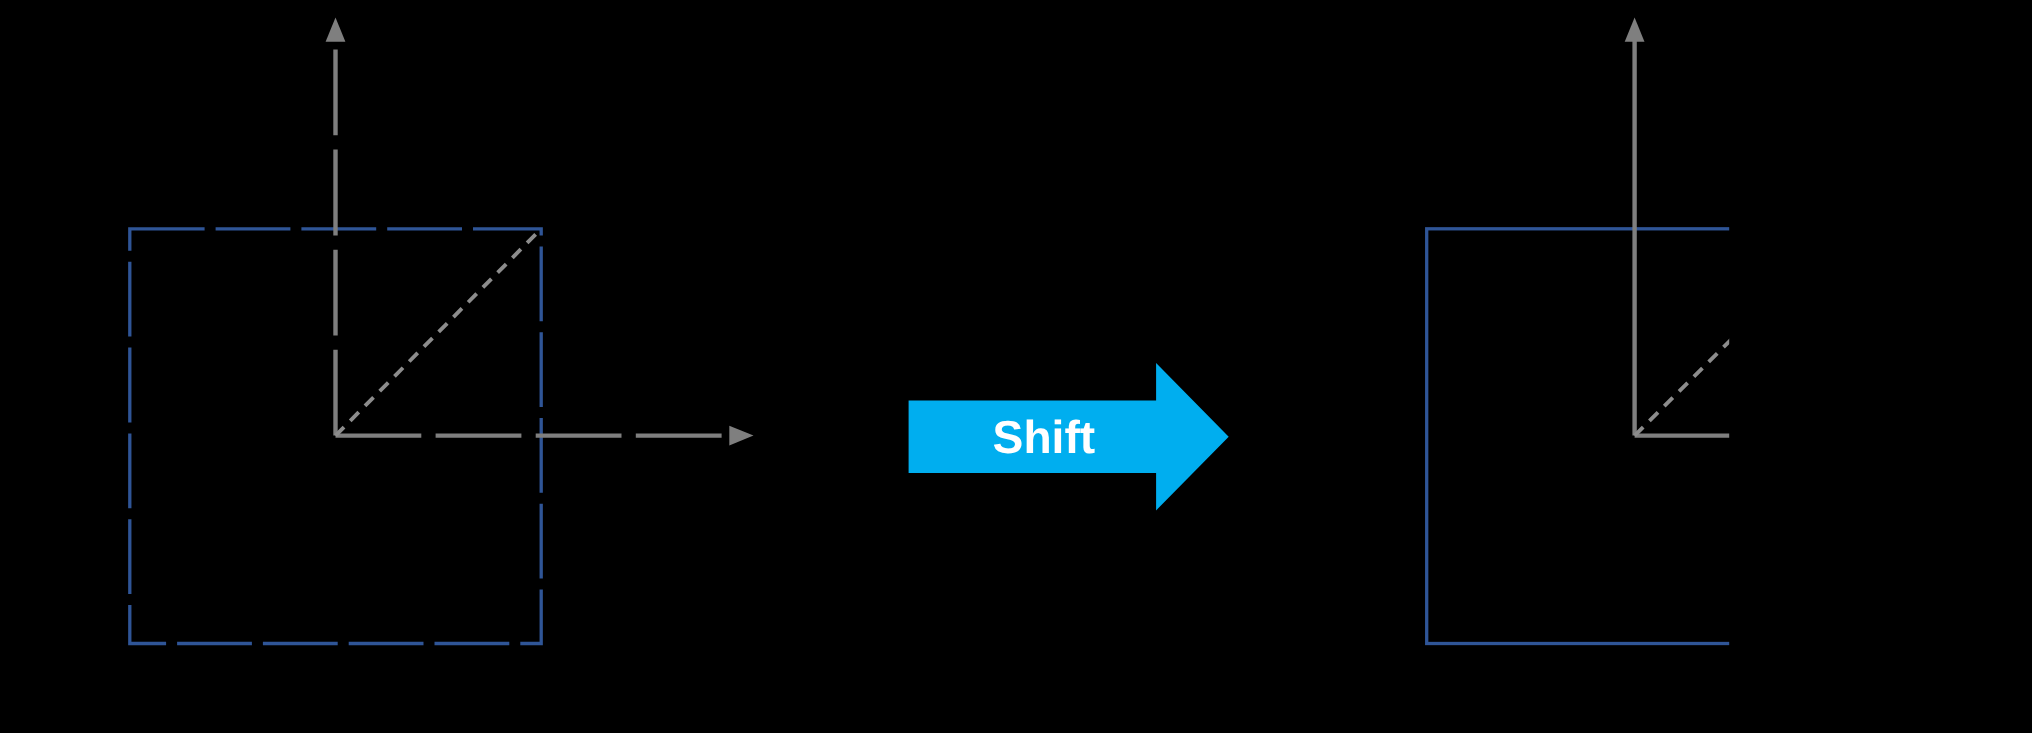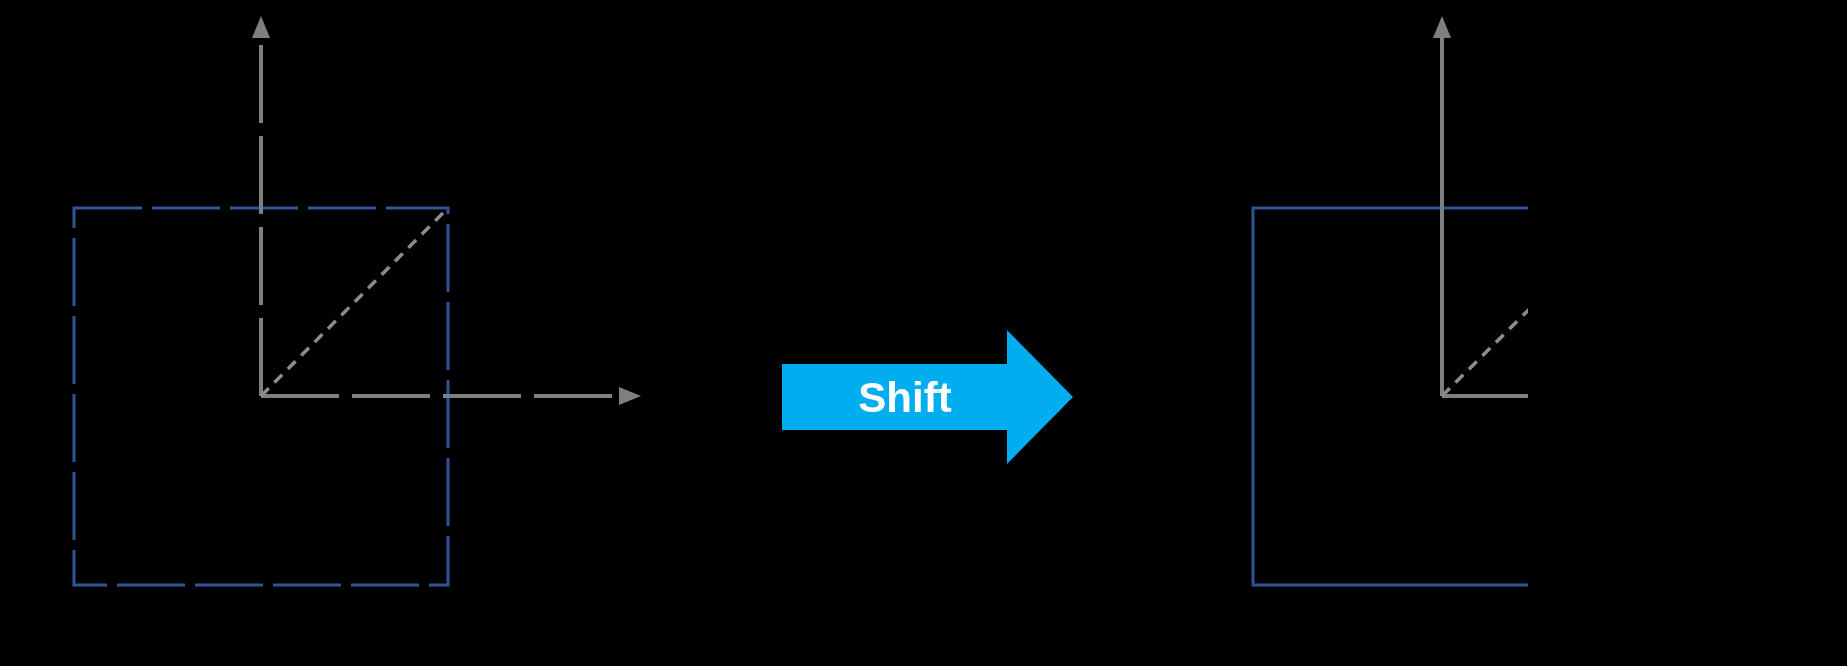--- a/index.html
+++ b/index.html
@@ -6,20 +6,21 @@
     margin: 0;
     padding: 0;
     background: #000;
   }
   .canvas-wrap {
     width: 1528px;
     height: 666px;
     position: relative;
     overflow: hidden;
     font-family: "Liberation Sans", sans-serif;
+    padding-left: 44px;
   }
   svg { display: block; }
   .shift-label-text {
     font-family: "Liberation Sans", sans-serif;
     font-weight: bold;
     font-size: 42px;
   }
 </style>
 </head>
 <body>

